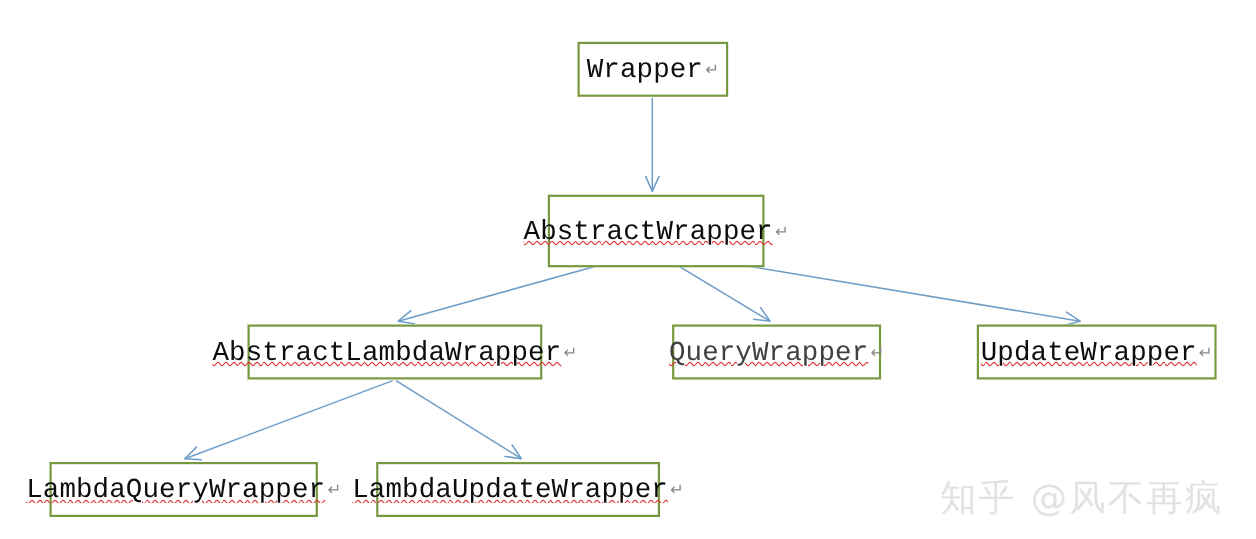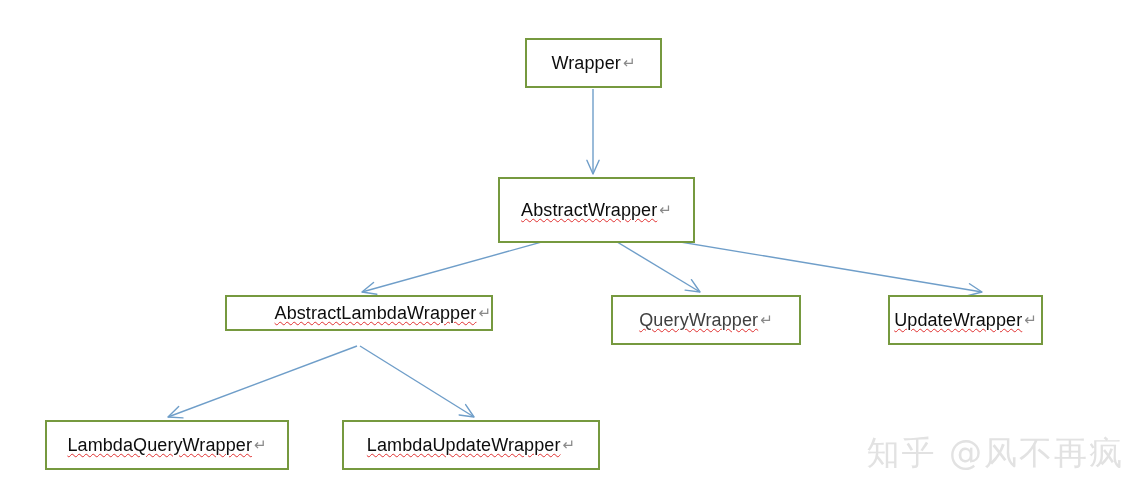--- a/index.html
+++ b/index.html
@@ -28,45 +28,46 @@
     position: absolute;
     box-sizing: border-box;
     border: 2px solid #76993f;
     background: #ffffff;
     display: flex;
     align-items: center;
     justify-content: center;
     white-space: nowrap;
   }
   .node-label {
-    font-size: 18px;
+    font-size: 25px;
     color: #0d0d0d;
     line-height: 1;
     letter-spacing: 0.1px;
     
     text-decoration: underline;
     text-decoration-color: #e03030;
     text-decoration-style: wavy;
     text-decoration-thickness: 1px;
     text-underline-offset: 2px;
+    font-family: Liberation Mono, monospace;
   }
   .node-label.nospell {
     text-decoration: none;
   }
   .pilcrow {
     font-size: 15px;
     color: #8a8a8a;
     margin-left: 2px;
     vertical-align: 12%;
     text-decoration: none;
     display: inline-block;
   }
   #watermark {
     position: absolute;
-    right: 18px;
+    right: 30px;
     bottom: 14px;
     font-size: 33px;
     color: #e2e2e2;
     font-family: "DejaVu Sans", sans-serif;
     letter-spacing: 2px;
     user-select: none;
     white-space: nowrap;
     text-align: center;
   }
 </style>
@@ -106,29 +107,29 @@
 
   <div id="nodes-group">
       <div class="node" style="left: 525px; top: 38px; width: 137px; height: 50px; border-color: rgb(118, 153, 63); background: rgb(255, 255, 255);">
         <span class="node-label nospell" style="color: rgb(13, 13, 13); text-decoration-color: rgb(224, 48, 48);">Wrapper</span>
         <span class="pilcrow">↵</span>
       </div>
       <div class="node" style="left: 498px; top: 177px; width: 197px; height: 66px; border-color: rgb(118, 153, 63); background: rgb(255, 255, 255);">
         <span class="node-label" style="color: rgb(13, 13, 13); text-decoration-color: rgb(224, 48, 48);">AbstractWrapper</span>
         <span class="pilcrow">↵</span>
       </div>
-      <div class="node" style="left: 225px; top: 295px; width: 268px; height: 36px; border-color: rgb(118, 153, 63); background: rgb(255, 255, 255); justify-content: flex-end;">
+      <div class="node" style="left: 225px; top: 295px; width: 268px; height: 50px; border-color: rgb(118, 153, 63); background: rgb(255, 255, 255);">
         <span class="node-label" style="color: rgb(13, 13, 13); text-decoration-color: rgb(224, 48, 48);">AbstractLambdaWrapper</span>
         <span class="pilcrow">↵</span>
       </div>
       <div class="node" style="left: 611px; top: 295px; width: 190px; height: 50px; border-color: rgb(118, 153, 63); background: rgb(255, 255, 255);">
         <span class="node-label" style="color: #404040; text-decoration-color: rgb(224, 48, 48);">QueryWrapper</span>
         <span class="pilcrow">↵</span>
       </div>
-      <div class="node" style="left: 888px; top: 295px; width: 155px; height: 50px; border-color: rgb(118, 153, 63); background: rgb(255, 255, 255);">
+      <div class="node" style="left: 888px; top: 295px; width: 218px; height: 50px; border-color: rgb(118, 153, 63); background: rgb(255, 255, 255);">
         <span class="node-label" style="color: rgb(13, 13, 13); text-decoration-color: rgb(224, 48, 48);">UpdateWrapper</span>
         <span class="pilcrow">↵</span>
       </div>
       <div class="node" style="left: 45px; top: 420px; width: 244px; height: 50px; border-color: rgb(118, 153, 63); background: rgb(255, 255, 255);">
         <span class="node-label" style="color: rgb(13, 13, 13); text-decoration-color: rgb(224, 48, 48);">LambdaQueryWrapper</span>
         <span class="pilcrow">↵</span>
       </div>
       <div class="node" style="left: 342px; top: 420px; width: 258px; height: 50px; border-color: rgb(118, 153, 63); background: rgb(255, 255, 255);">
         <span class="node-label" style="color: rgb(13, 13, 13); text-decoration-color: rgb(224, 48, 48);">LambdaUpdateWrapper</span>
         <span class="pilcrow">↵</span>

